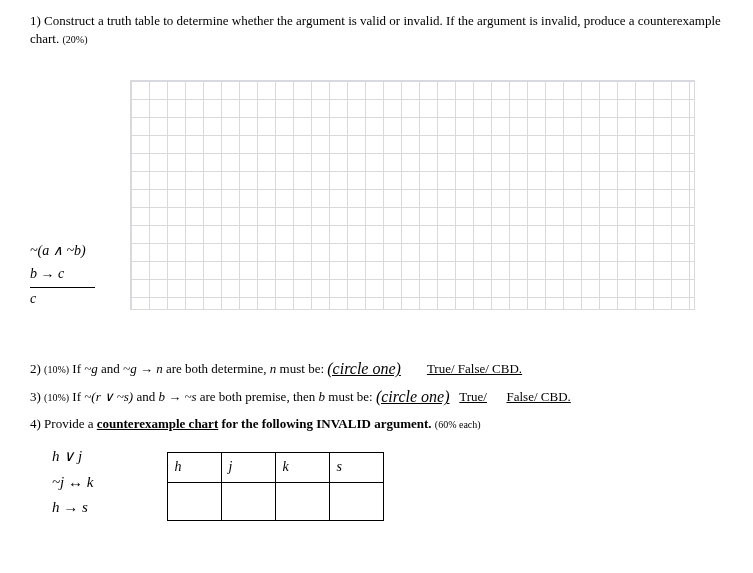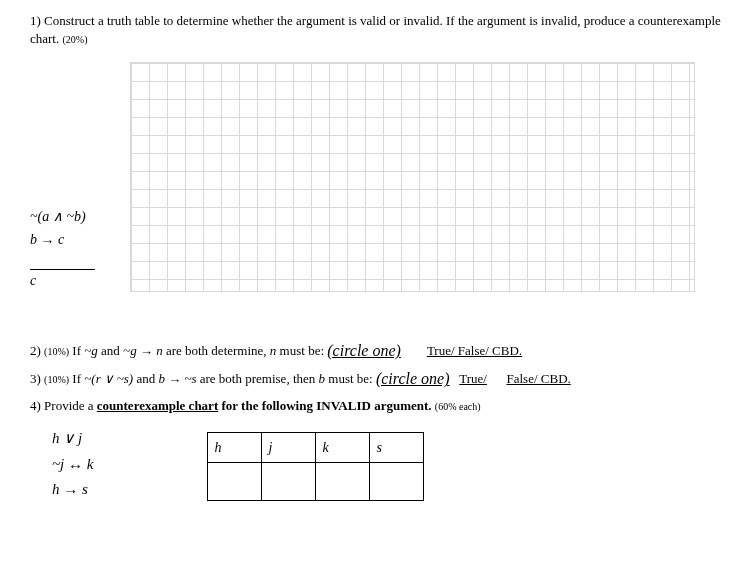--- a/index.html
+++ b/index.html
@@ -6,36 +6,36 @@
     body {
       font-family: 'Times New Roman', serif;
       background: white;
       width: 753px;
       height: 573px;
       padding: 12px 30px;
       font-size: 13px;
       color: #000;
     }
     .q1-text {
-      margin-bottom: 14px;
+      margin-bottom: 32px;
       line-height: 1.4;
     }
     .q1-top { display: flex; align-items: flex-end; gap: 20px; }
     .argument-block {
       font-style: italic;
       font-size: 14px;
       line-height: 1.6;
       width: 80px;
       flex-shrink: 0;
     }
     .premise-underline {
       border-bottom: 1.5px solid #000;
       display: block;
       width: 65px;
-      padding-bottom: 18px;
+      padding-bottom: 2px;
       font-family: Liberation Serif, serif;
     }
     .grid-area {
       width: 565px;
       height: 230px;
       background-image:
         repeating-linear-gradient(to right, #d8d8e0 0, #d8d8e0 1px, transparent 1px, transparent 18px),
         repeating-linear-gradient(to bottom, #d8d8e0 0, #d8d8e0 1px, transparent 1px, transparent 18px);
       border: 1px solid #d8d8e0;
     }
@@ -43,23 +43,23 @@
     .qline {
       margin: 10px 0;
       font-size: 13px;
     }
     .pct { font-size: 10px; }
     .italic-var { font-style: italic; }
     .underlined { text-decoration: underline; }
     .circle-one { font-size: 16px; font-style: italic; text-decoration: underline; vertical-align: -1px;}
     .q4-area {
       display: flex;
-      gap: 114px;
+      gap: 74px;
       margin-top: 12px;
-      align-items: center;
+      align-items: flex-end;
     }
     .q4-argument {
       font-style: italic;
       font-size: 15px;
       line-height: 1.7;
       margin-left: 22px;
     }
     .q4-table {
       border-collapse: collapse;
       margin-top: 4px;

